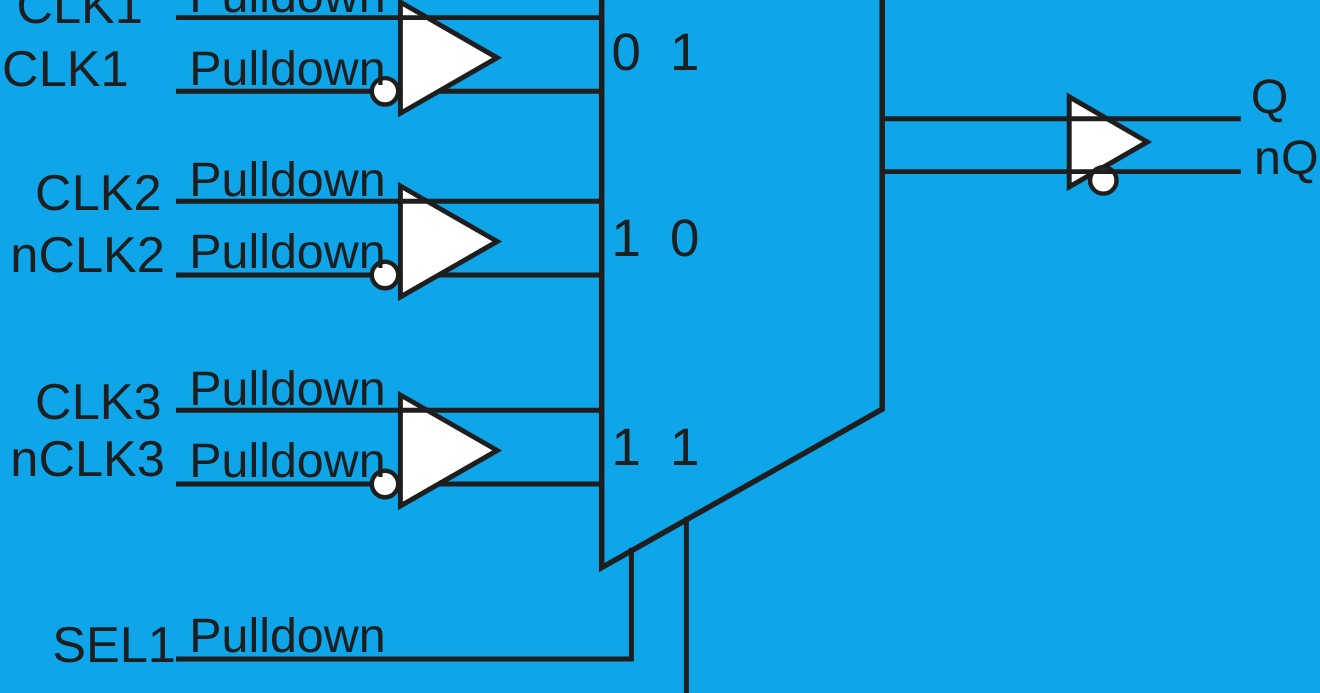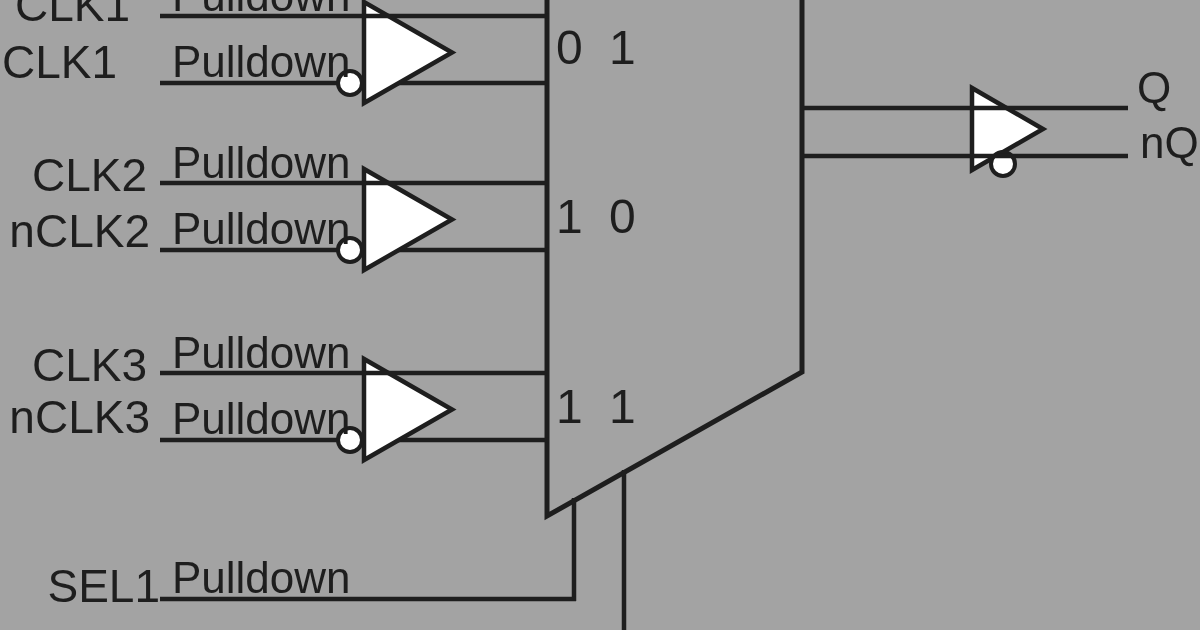--- a/index.html
+++ b/index.html
@@ -1,16 +1,16 @@
 <!DOCTYPE html>
 <html><head>
 <meta charset="utf-8">
 <style>
   html,body{margin:0;padding:0;background:#fff;}
-  .stage{width:1200px;height:630px;background:#a3a3a3;overflow:hidden;position:relative;}
+  .stage{width:1200px;height:630px;background:#0ea5e9;overflow:hidden;position:relative;}
   svg{display:block;}
   .wire{stroke:#1e1e1e;stroke-width:4.5;fill:none;stroke-linecap:butt;}
   .mux{stroke:#1e1e1e;stroke-width:5;fill:none;stroke-linejoin:miter;}
   .tri{stroke:#1e1e1e;stroke-width:4.5;fill:#ffffff;stroke-linejoin:miter;}
   .bub{stroke:#1e1e1e;stroke-width:4;fill:#ffffff;}
   text{fill:#1e1e1e;font-family:"Liberation Sans","DejaVu Sans",sans-serif;}
   .port{font-size:46px;}
   .pull{font-size:44px;}
   .code{font-size:48px;word-spacing:13px;}
   .outlbl{font-size:44px;}

